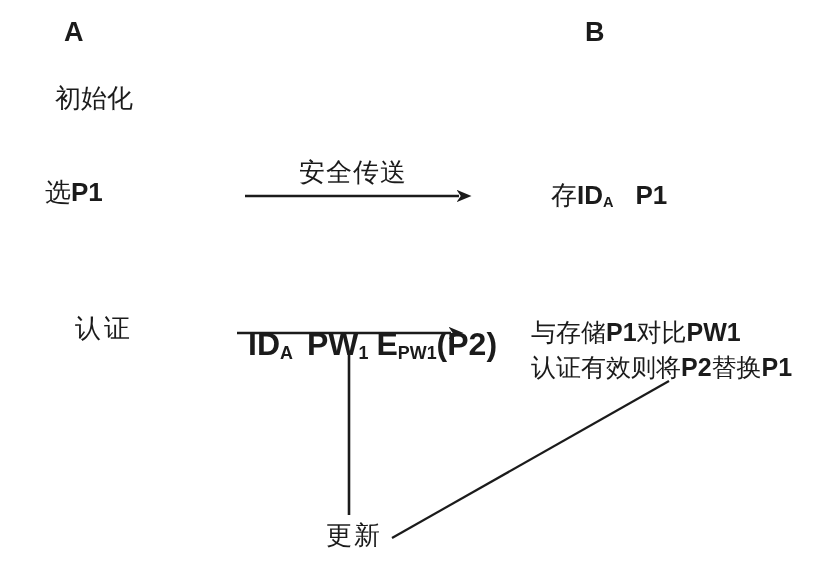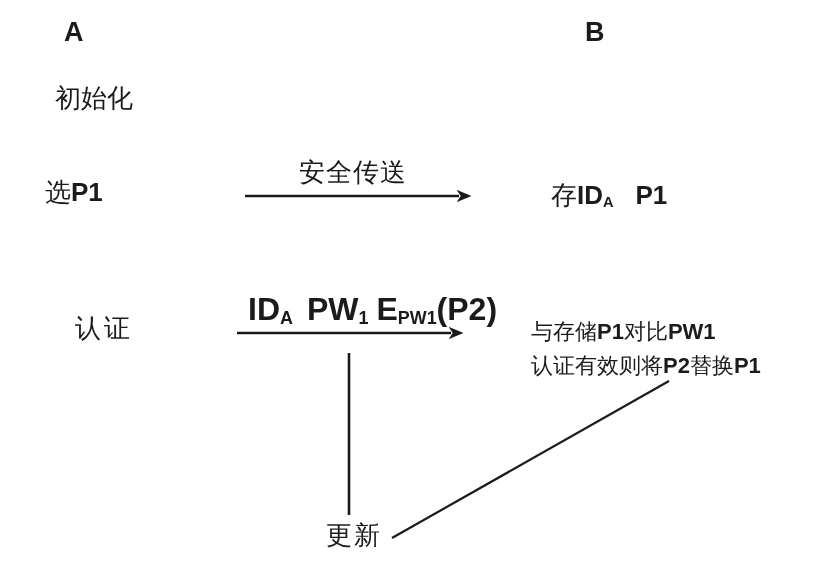--- a/index.html
+++ b/index.html
@@ -12,34 +12,34 @@
     width:824px;height:570px;
     background:var(--bg);
     overflow:hidden;
     font-family:"Liberation Sans",sans-serif;
     color:var(--ink);
   }
   .abs{position:absolute;white-space:nowrap;line-height:1;}
   
   .zh{font-family:"Liberation Serif","DejaVu Serif",serif;font-weight:400;}
   
-  .lt{font-family:"Liberation Sans","DejaVu Sans",sans-serif;font-weight:700;}
+  .lt{font-family:"Liberation Sans","DejaVu Sans",sans-serif;font-weight:700;margin-top:35px;}
   sub.sb{
     font-size:0.56em;
     vertical-align:baseline;
     position:relative;
     top:0.22em;
     font-weight:700;
     font-family:"Liberation Sans","DejaVu Sans",sans-serif;
   }
   .party{font-size:27px;font-weight:600;font-family:"Liberation Sans",sans-serif;}
   .phase{font-size:26px;}
   .big{font-size:26px;}
   .msg{font-size:32px;}
-  .blk{font-size:22px;line-height:34px;}
+  .blk{font-size:25px;line-height:34px;}
   .gap-lg{display:inline-block;width:22px;}
   .gap-md{display:inline-block;width:14px;}
   .gap-sm{display:inline-block;width:8px;}
   svg.lines{position:absolute;left:0;top:0;pointer-events:none;}
 </style>
 </head>
 <body>
 
 <div class="stage">
 

